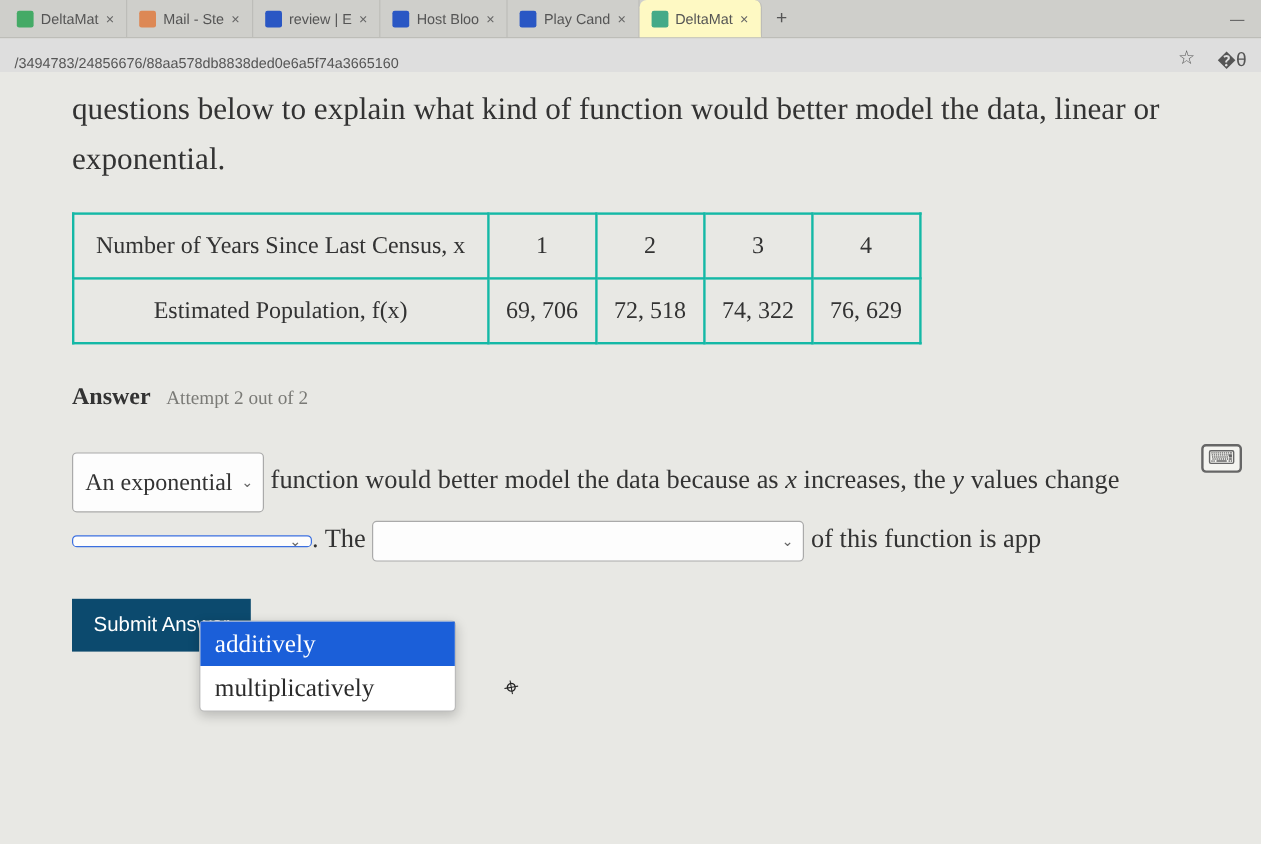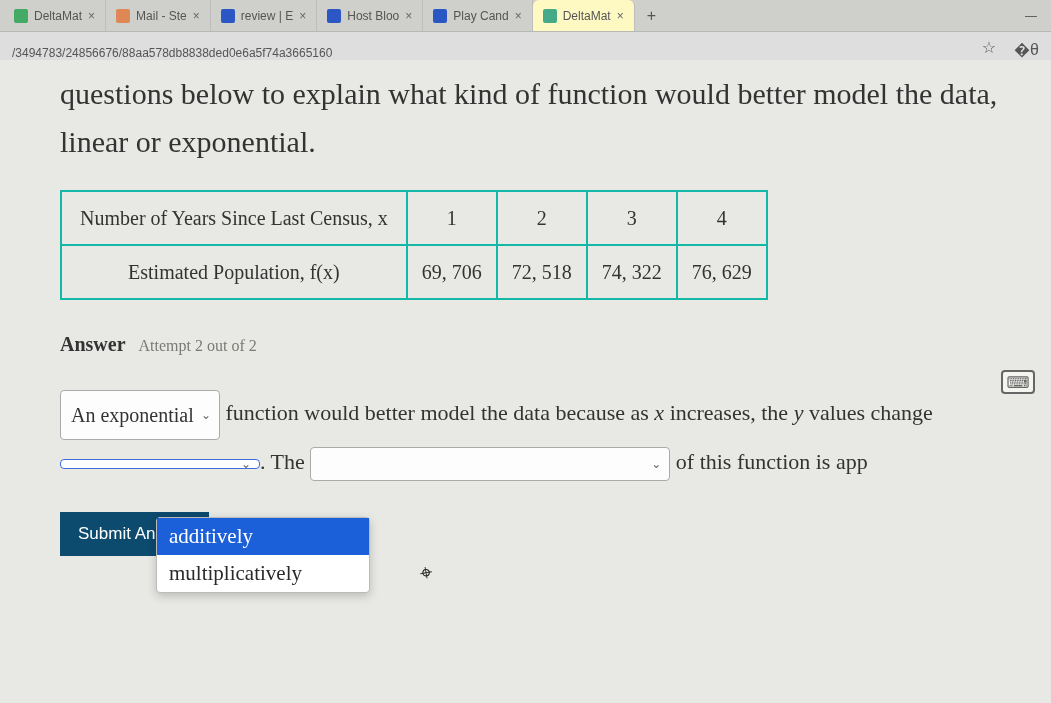--- a/index.html
+++ b/index.html
@@ -52,21 +52,21 @@
     padding: 0 12px;
     justify-content: space-between;
   }
   .url-bar .actions { display:flex; gap:18px; font-size:16px; }
   .content {
     padding: 10px 40px 20px 60px;
     font-size: 22px;
     line-height: 1.6;
     color: #333;
   }
-  .question { margin-bottom: 24px; font-size: 30px;}
+  .question { margin-bottom: 24px; font-size: 26px;}
   .data-table {
     border-collapse: collapse;
     margin: 8px 0 28px 0;
   }
   .data-table td, .data-table th {
     border: 2px solid #14b8a6;
     padding: 10px 12px;
     text-align: center;
     font-size: 20px;
     font-weight: normal;
@@ -99,21 +99,21 @@
     border-radius: 4px;
     background: #fdfdfd;
     min-width: 360px;
     height: 34px;
     vertical-align: middle;
     position: relative;
   }
   .long-blank .chev { position:absolute; right:8px; top:50%; transform:translateY(-50%); font-size:12px; color:#666;}
   .dropdown {
     position: absolute;
-    left: 156px;
+    left: 166px;
     top: 517px;
     width: 214px;
     background: #fff;
     border: 1px solid #bbb;
     border-radius: 4px;
     box-shadow: 0 3px 10px rgba(0,0,0,0.2);
     z-index: 50;
     font-size: 21px;
   }
   .dropdown .opt { padding: 6px 12px; cursor:pointer;}

